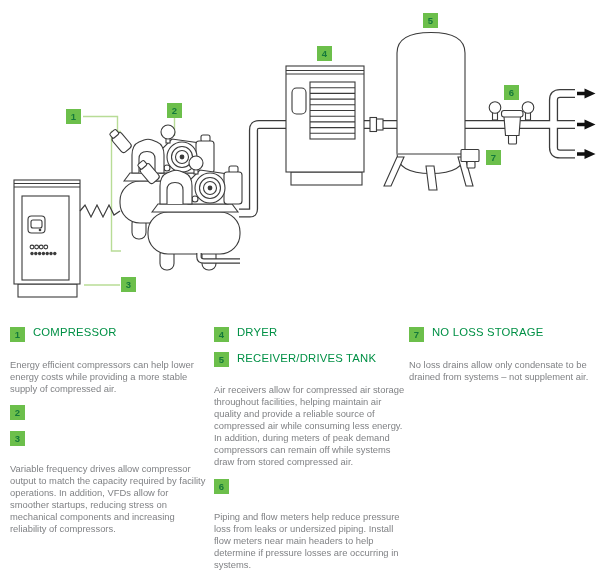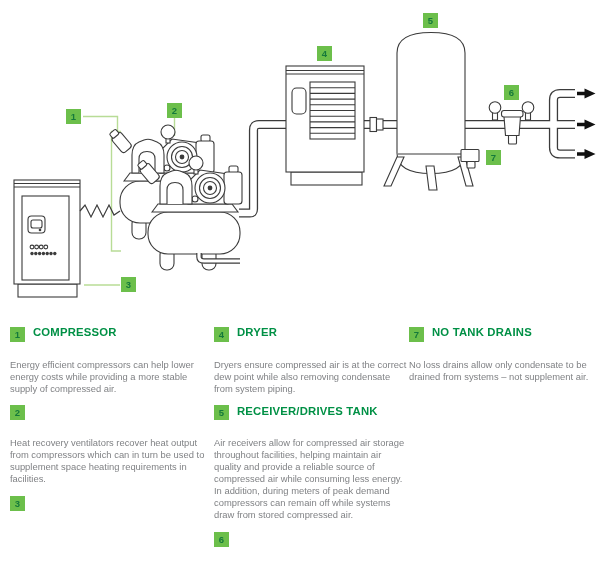--- a/index.html
+++ b/index.html
@@ -20,21 +20,21 @@
   #col2{left:214px;width:196px;}
   #col3{left:409px;width:186px;}
   .sec{margin-bottom:10px;}
   .sec-head{display:flex;align-items:flex-start;margin-bottom:3px;}
   .sec-badge{
     flex:0 0 15px;width:15px;height:15px;background:#6cbf4b;color:#15793b;
     font-size:9.5px;font-weight:bold;line-height:15px;text-align:center;
     margin-right:8px;margin-top:0.5px;
   }
   .sec-title{
-    color:#009045;font-weight:bold;font-size:11.3px;line-height:13px;
+    color:#009045;font-weight:normal;font-size:11.3px;line-height:13px;
     white-space:pre-line;letter-spacing:0.2px;
   }
   .sec-body{color:#808285;font-size:9.4px;line-height:12px;margin-top:17px;}
 </style>
 </head>
 <body>
 
 <div class="stage">
 
   <svg class="diagram-svg" width="600" height="322" viewBox="0 0 600 322">
@@ -211,54 +211,54 @@
       <div class="sec-head">
         <div class="sec-badge">1</div>
         <div class="sec-title">COMPRESSOR</div>
       </div>
       <div class="sec-body">Energy efficient compressors can help lower energy costs while providing a more stable supply of compressed air.</div>
     </div>
     <div class="sec">
       <div class="sec-head">
         <div class="sec-badge">2</div>
       </div>
-      <div class="sec-body">Heat recovery ventilators recover heat output from compressors which can in turn be used to supplement space heating requirements in facilities.</div>
     </div>
     <div class="sec">
       <div class="sec-head">
         <div class="sec-badge">3</div>
       </div>
+      <div class="sec-body">Variable frequency drives allow compressor output to match the capacity required by facility operations. In addition, VFDs allow for smoother startups, reducing stress on mechanical components and increasing reliability of compressors.</div>
     </div>
   </div>
 
   <div class="col" id="col2">
     <div class="sec">
       <div class="sec-head">
         <div class="sec-badge">4</div>
         <div class="sec-title">DRYER</div>
       </div>
-      <div class="sec-body">Dryers ensure compressed air is at the correct dew point while also removing condensate from system piping.</div>
     </div>
     <div class="sec">
       <div class="sec-head">
         <div class="sec-badge">5</div>
         <div class="sec-title">RECEIVER/DRIVES TANK</div>
       </div>
       <div class="sec-body">Air receivers allow for compressed air storage throughout facilities, helping maintain air quality and provide a reliable source of compressed air while consuming less energy. In addition, during meters of peak demand compressors can remain off while systems draw from stored compressed air.</div>
     </div>
     <div class="sec">
       <div class="sec-head">
         <div class="sec-badge">6</div>
       </div>
+      <div class="sec-body">Piping and flow meters help reduce pressure loss from leaks or undersized piping. Install flow meters near main headers to help determine if pressure losses are occurring in systems.</div>
     </div>
   </div>
 
   <div class="col" id="col3">
     <div class="sec">
       <div class="sec-head">
         <div class="sec-badge">7</div>
-        <div class="sec-title">NO TANK DRAINS</div>
+        <div class="sec-title">NO LOSS STORAGE</div>
       </div>
       <div class="sec-body">No loss drains allow only condensate to be drained from systems – not supplement air.</div>
     </div>
   </div>
 
 </div>
 
 </body></html>

